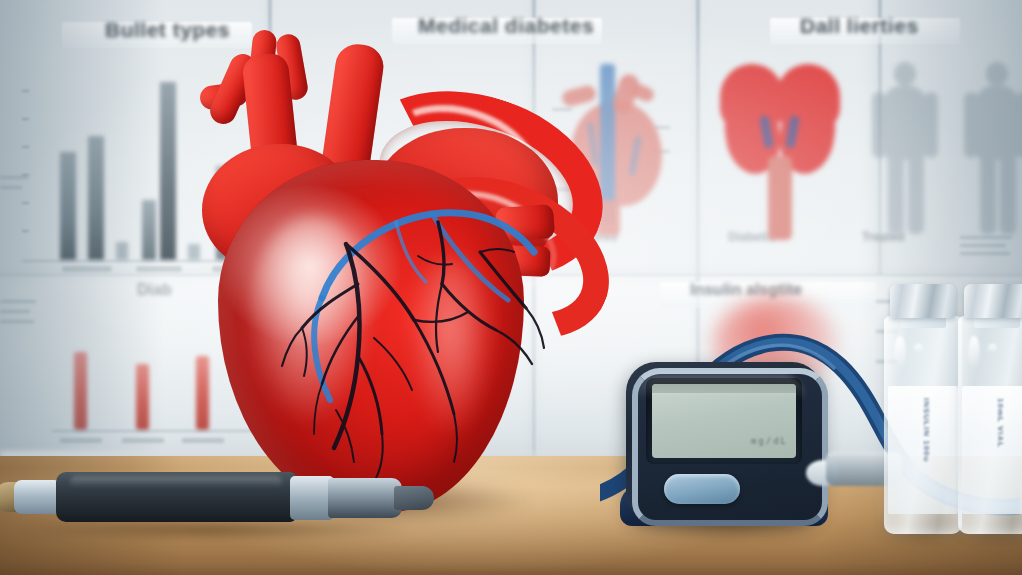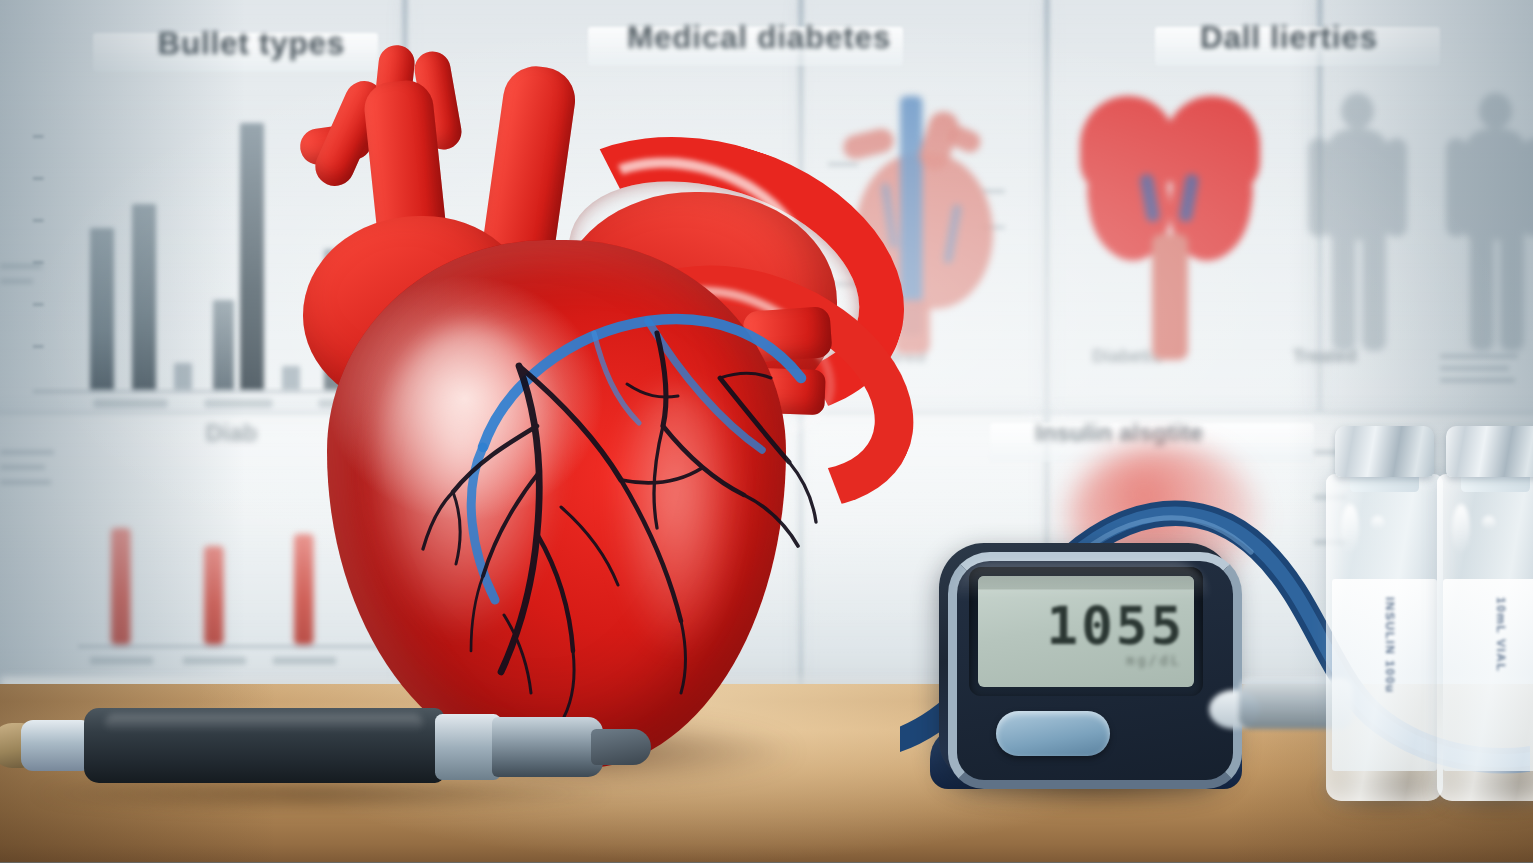--- a/index.html
+++ b/index.html
@@ -625,21 +625,20 @@
   </svg>
 
   <div class="meter">
     <div class="meter-shadow"></div>
     <div class="meter-base"></div>
     <div class="meter-body"></div>
     <div class="meter-rim"></div>
     <div class="meter-bezel"></div>
     <div class="meter-lcd">
       <div class="lcd-strip"></div>
-      <div class="lcd-value">1055</div>
       <div class="lcd-unit">mg/dL</div>
     </div>
     <div class="meter-btn"></div>
     <div class="meter-hl"></div>
   </div>
 
   <div class="clip2"></div>
   <div class="clip"></div>
 
   <div class="vial" style="left:876px;top:282px;width:92px;height:268px;">

